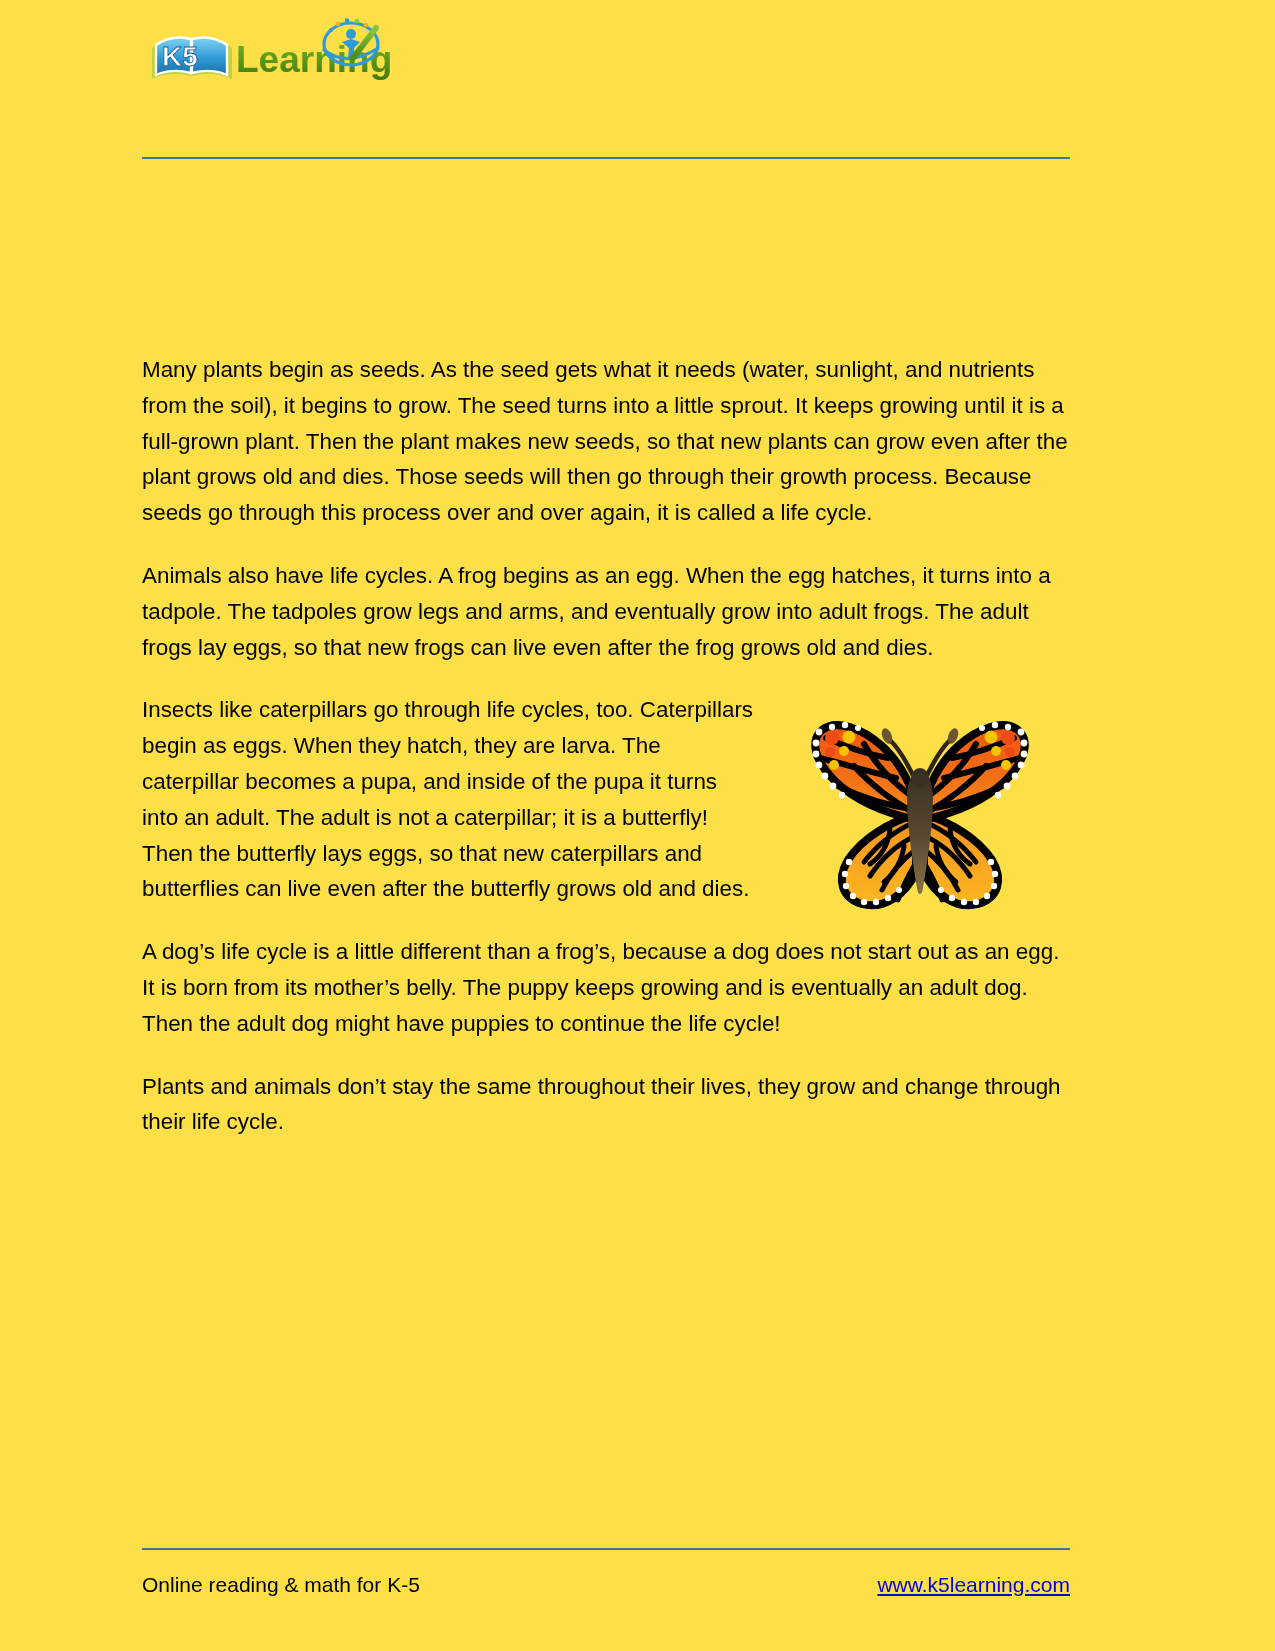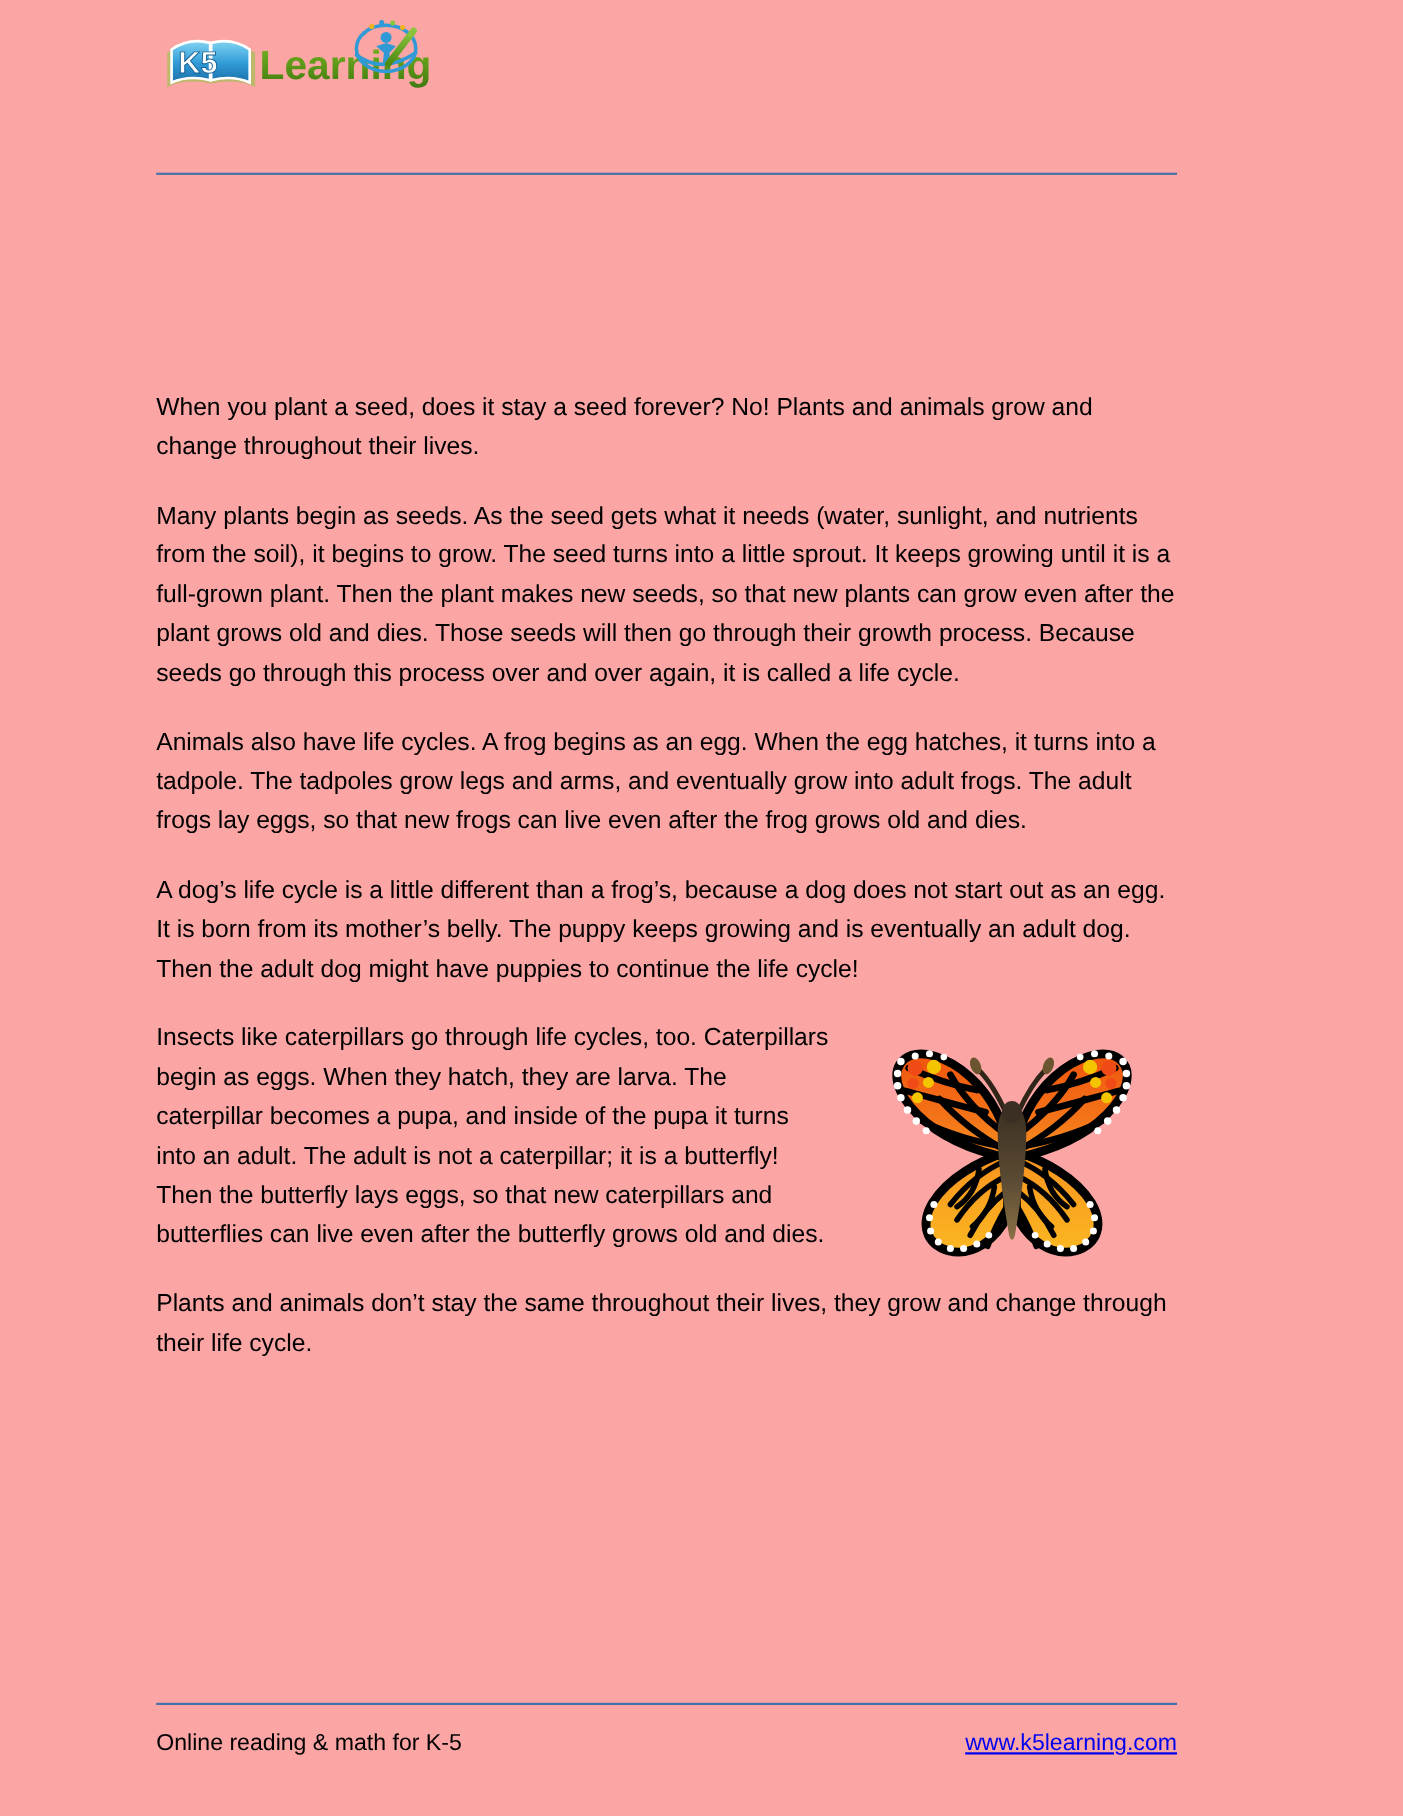--- a/index.html
+++ b/index.html
@@ -14,21 +14,21 @@
     font-family: "Liberation Sans", sans-serif;
     color: #000000;
     overflow: hidden;
   }
 
   .page {
     position: absolute;
     left: 0; top: 0;
     width: 1275px;
     height: 1651px;
-    background: #fca5a5;
+    background: #fde047;
   }
 
   
   .logo-wrap {
     position: absolute;
     left: 148px;
     top: 18px;
     width: 270px;
     height: 72px;
   }
@@ -168,25 +168,22 @@
         <circle cx="183" cy="12" r="1.9" fill="#2f9ad6"></circle>
         <circle cx="225" cy="14" r="1.9" fill="#8cc63e"></circle>
       </g>
     </svg>
   </div>
 
   <div class="header-rule"></div>
 
 
   <div class="passage">
-    <p>When you plant a seed, does it stay a seed forever? No! Plants and animals grow and change throughout their lives.</p>
     <p>Many plants begin as seeds. As the seed gets what it needs (water, sunlight, and nutrients from the soil), it begins to grow. The seed turns into a little sprout. It keeps growing until it is a full-grown plant. Then the plant makes new seeds, so that new plants can grow even after the plant grows old and dies. Those seeds will then go through their growth process. Because seeds go through this process over and over again, it is called a life cycle.</p>
     <p>Animals also have life cycles. A frog begins as an egg. When the egg hatches, it turns into a tadpole. The tadpoles grow legs and arms, and eventually grow into adult frogs. The adult frogs lay eggs, so that new frogs can live even after the frog grows old and dies.</p>
-    <p>A dog’s life cycle is a little different than a frog’s, because a dog does not start out as an egg. It is born from its mother’s belly. The puppy keeps growing and is eventually an adult dog. Then the adult dog might have puppies to continue the life cycle!</p>
-
     <p>
       <span class="butterfly-float">
         <svg viewBox="0 0 300 215" width="300" height="215">
           <defs>
             <linearGradient id="fwGrad" x1="0" y1="0" x2="0" y2="1">
               <stop offset="0%" stop-color="#f0540d"></stop>
               <stop offset="60%" stop-color="#f37318"></stop>
               <stop offset="100%" stop-color="#f79321"></stop>
             </linearGradient>
             <linearGradient id="hwGrad" x1="0" y1="0" x2="0" y2="1">
@@ -307,20 +304,22 @@
             <ellipse cx="183" cy="34" rx="4.6" ry="8" fill="#6b5430" transform="rotate(22 183 34)"></ellipse>
 
             <path d="M150 70 C158 70 163 80 163 95 C163 120 159 150 153 186 C152 194 148 194 147 186 C141 150 137 120 137 95 C137 80 142 70 150 70 Z" fill="url(#bodyGrad)"></path>
             <ellipse cx="150" cy="76" rx="9" ry="10" fill="#3a2f22"></ellipse>
           </g>
         </svg>
       </span>
       <span>Insects like caterpillars go through life cycles, too. Caterpillars begin as eggs. When they hatch, they are larva. The caterpillar becomes a pupa, and inside of the pupa it turns into an adult. The adult is not a caterpillar; it is a butterfly! Then the butterfly lays eggs, so that new caterpillars and butterflies can live even after the butterfly grows old and dies.</span>
     </p>
 
+    <p>A dog’s life cycle is a little different than a frog’s, because a dog does not start out as an egg. It is born from its mother’s belly. The puppy keeps growing and is eventually an adult dog. Then the adult dog might have puppies to continue the life cycle!</p>
+
     <p>Plants and animals don’t stay the same throughout their lives, they grow and change through their life cycle.</p>
   </div>
 
   <div class="footer-rule"></div>
   <div class="footer-left">Online reading &amp; math for K-5</div>
   <a class="footer-link" href="#">www.k5learning.com</a>
 
 </div>
 
 </body></html>

